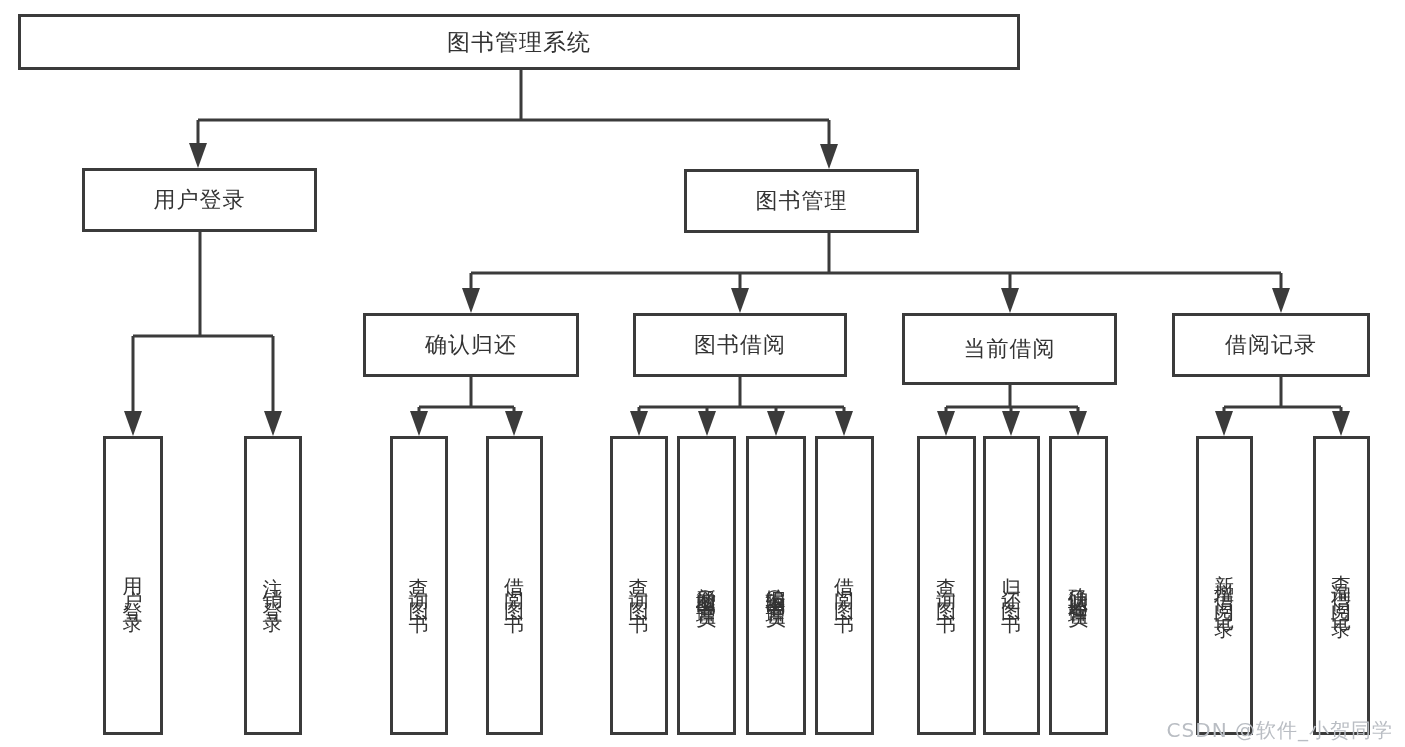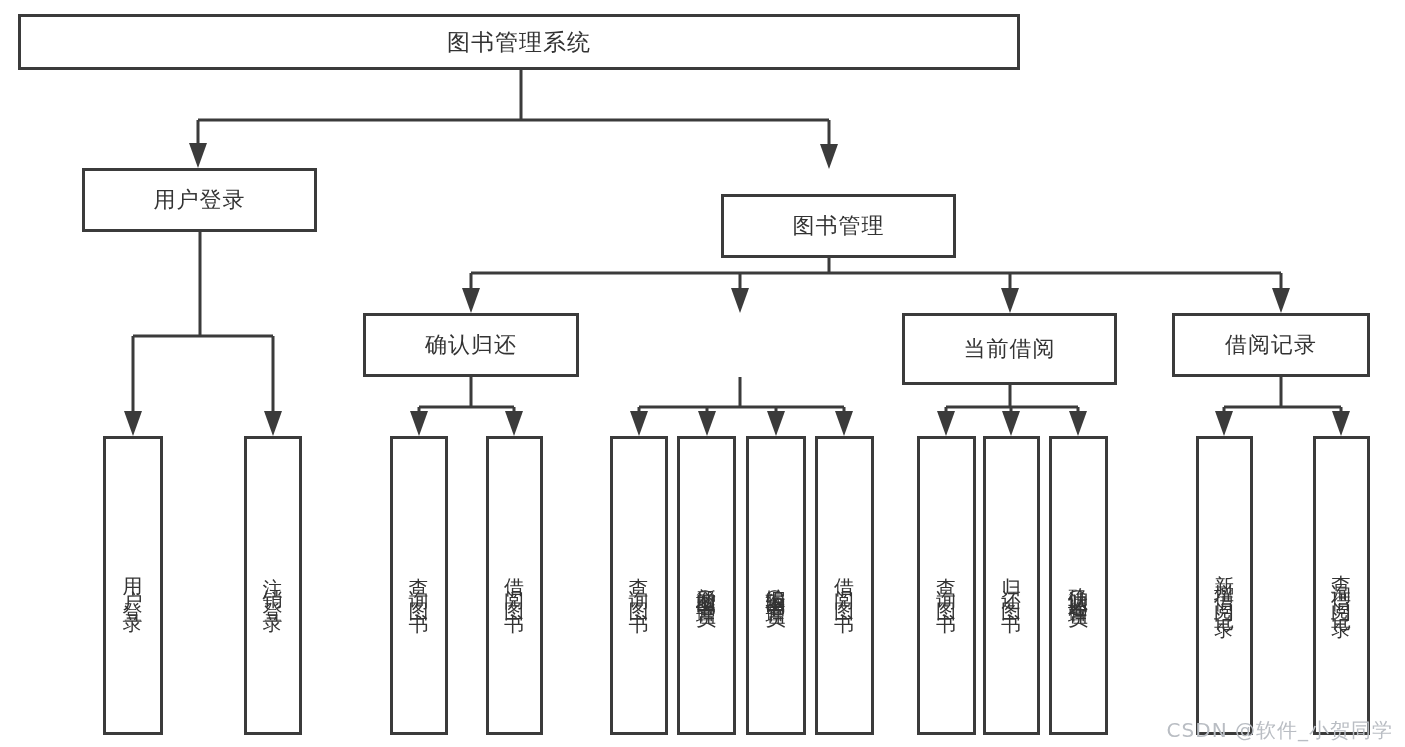--- a/index.html
+++ b/index.html
@@ -89,26 +89,29 @@
     </g>
   </svg>
 
   <div class="box hbox root" style="left:18px;top:14px;width:1002px;height:56px;">
     <span>图书管理系统</span>
   </div>
 
   <div class="box hbox" style="left:82px;top:168px;width:235px;height:64px;">
     <span>用户登录</span>
   </div>
-  <div class="box hbox" style="left:721px;top:169px;width:235px;height:64px;margin-top:25px;">
+  <div class="box hbox" style="left:684px;top:169px;width:235px;height:64px;">
     <span>图书管理</span>
   </div>
 
   <div class="box hbox" style="left:363px;top:313px;width:216px;height:64px;">
     <span>确认归还</span>
+  </div>
+  <div class="box hbox" style="left:633px;top:313px;width:214px;height:64px;">
+    <span>图书借阅</span>
   </div>
   <div class="box hbox" style="left:902px;top:313px;width:215px;height:72px;">
     <span>当前借阅</span>
   </div>
   <div class="box hbox" style="left:1172px;top:313px;width:198px;height:64px;">
     <span>借阅记录</span>
   </div>
 
   <div class="box vbox short" style="left:103px;top:436px;width:60px;height:299px;">
     <span>用户登录</span>

